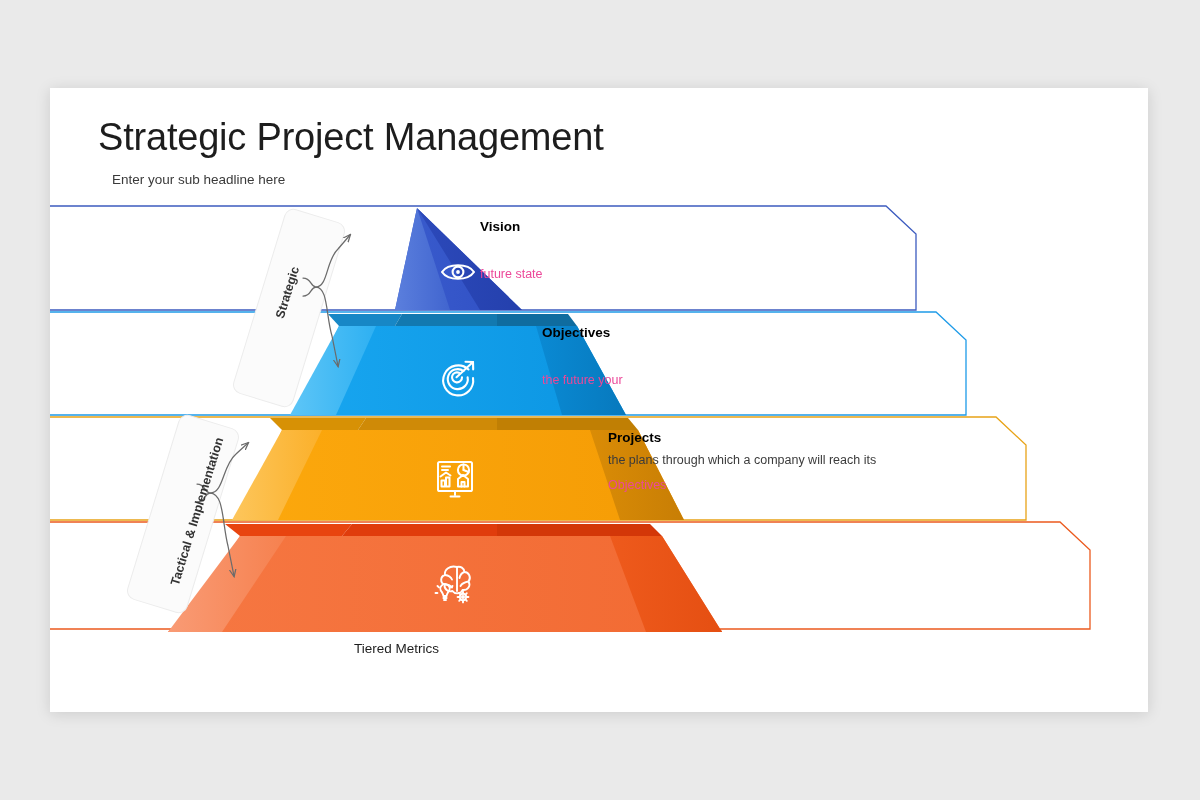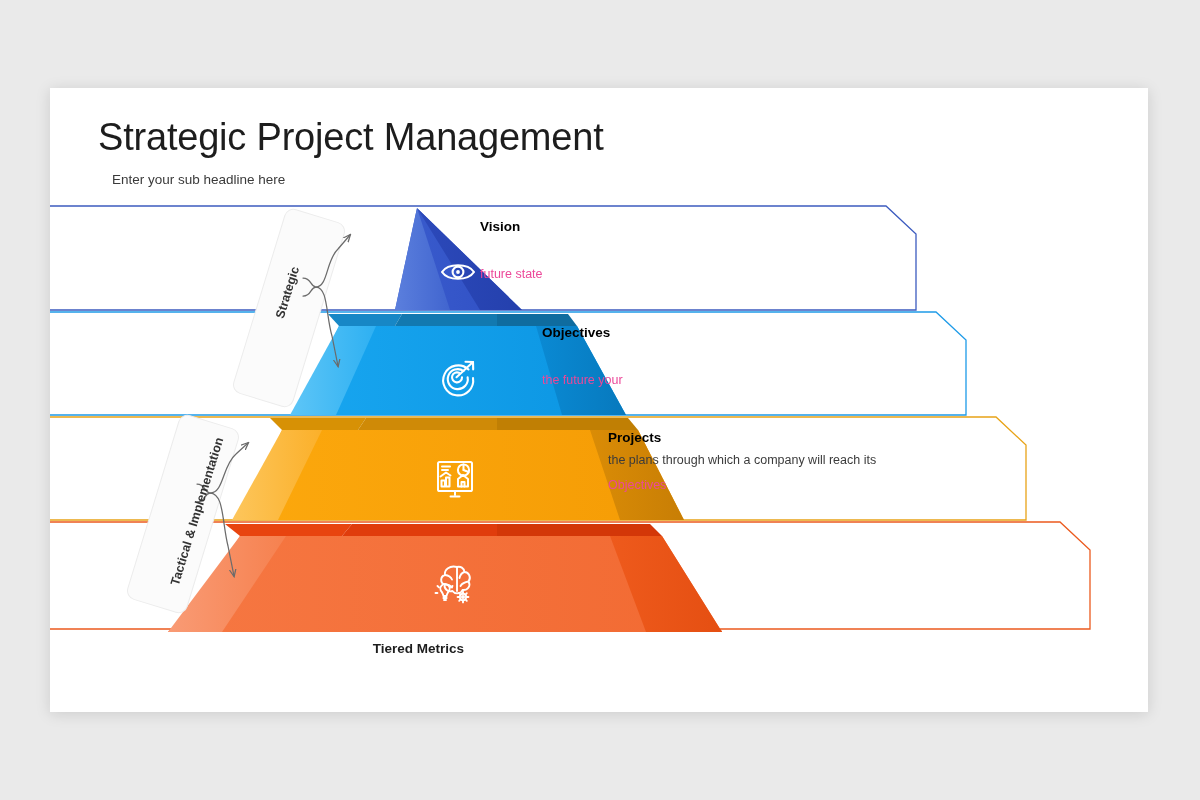--- a/index.html
+++ b/index.html
@@ -37,22 +37,22 @@
   .tbox .l1{
     position:absolute; left:22px; top:36px;
     font-size:12.5px; color:#3b3b3b; white-space:nowrap;
   }
   .tbox .l2{
     position:absolute; left:22px; top:61px;
     font-size:12.5px; color:#ec4899; white-space:nowrap;
   }
   #caption{
     position:absolute; left:304px; top:553px;
-    width:110px; text-align:right;
-    font-size:13.5px; font-weight:bold; color:#1d1d1d;
+    width:110px; text-align:left;
+    font-size:13.5px; font-weight:normal; color:#1d1d1d;
     white-space:nowrap;
   }
   .sidelabel{
     position:absolute;
     font-size:12.5px; font-weight:bold; color:#333;
     white-space:nowrap;
     transform-origin:0 0;
   }
 </style>
 </head>

